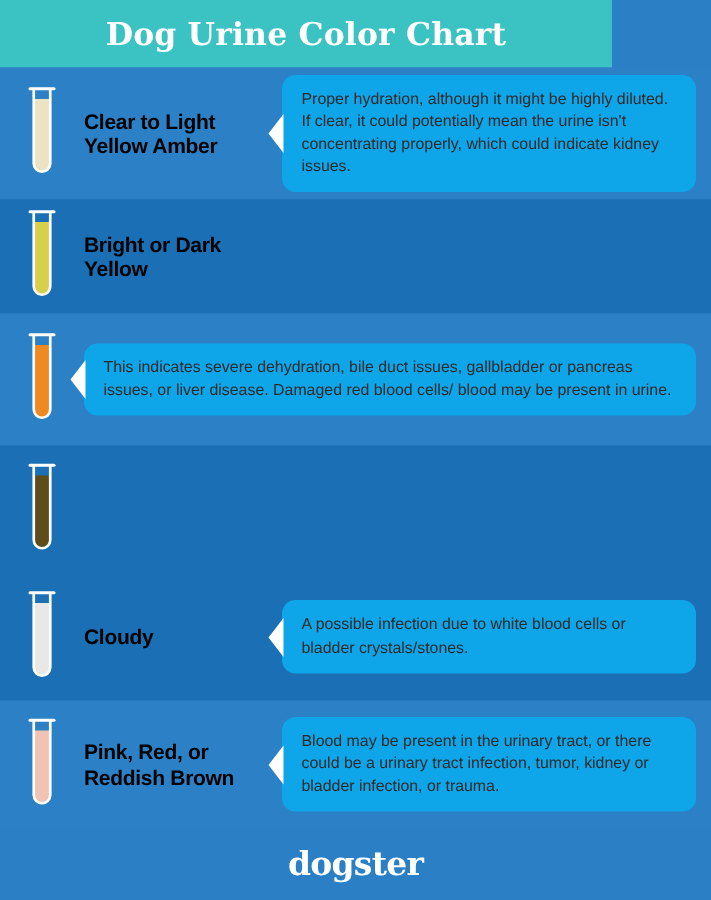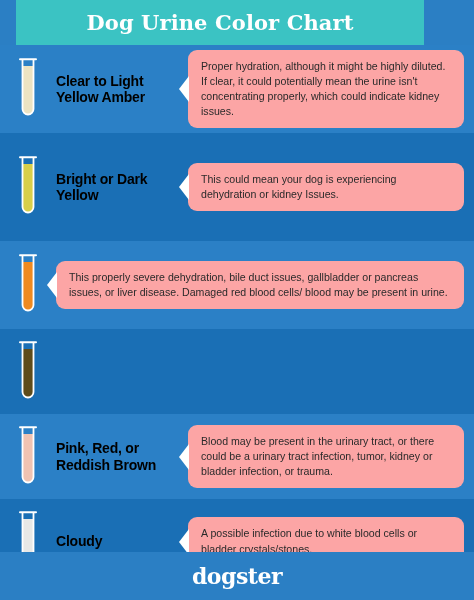--- a/index.html
+++ b/index.html
@@ -8,21 +8,21 @@
     background:#2b7fc4;
     font-family:"Liberation Sans", sans-serif;
     overflow:hidden;
   }
   #chart{
     position:relative;width:474px;height:600px;
     background:#2b7fc4;
   }
   
   .header{
-    position:absolute;left:16px;top:0;width:408px;height:45px;
+    position:absolute;left:0;top:0;width:408px;height:45px;
     background:#3bc3c3;
     display:flex;align-items:center;justify-content:center;
   }
   .header-title{
     color:#ffffff;
     font-family:"DejaVu Serif", serif;
     font-weight:bold;
     font-size:21px;
     letter-spacing:0.1px;
   }
@@ -50,21 +50,21 @@
     letter-spacing:-0.2px;
   }
   .bubble-cell{
     flex:1;
     position:relative;
     display:flex;align-items:center;
     padding-right:10px;
   }
   .bubble{
     position:relative;
-    background:#fca5a5;
+    background:#0ea5e9;
     border-radius:9px;
     padding:9px 11px 9px 13px;
     color:#2a2a2a;
     font-size:10.6px;
     line-height:1.42;
     width:100%;
     box-sizing:border-box;
   }
   .bubble::before{
     content:"";
@@ -113,103 +113,100 @@
             <rect x="8.5" y="14" width="11" height="48" fill="#ece3c2" clip-path="url(#clip0)"></rect>
             <path d="M8.5 8 L8.5 57 A5.5 5.5 0 0 0 19.5 57 L19.5 8" fill="none" stroke="#ffffff" stroke-width="1.8" stroke-linecap="round"></path>
             <line x1="6" y1="7.2" x2="22" y2="7.2" stroke="#ffffff" stroke-width="2" stroke-linecap="round"></line>
           </svg>
         </div>
         <div class="label-cell">Clear to Light Yellow Amber</div>
         <div class="bubble-cell">
           <div class="bubble">Proper hydration, although it might be highly diluted. If clear, it could potentially mean the urine isn't concentrating properly, which could indicate kidney issues.</div>
         </div>
       </div>
-      <div class="row shade-dark" style="height: 108px;">
+      <div class="row shade-dark" style="height: 76px;">
         <div class="tube-cell">
           <svg class="tube" width="28" height="74" viewBox="0 0 28 74">
             <defs>
               <clipPath id="clip1">
                 <path d="M8.5 10 L19.5 10 L19.5 57 A5.5 5.5 0 0 1 8.5 57 Z"></path>
               </clipPath>
             </defs>
             <rect x="8.5" y="14" width="11" height="48" fill="#d8cf4a" clip-path="url(#clip1)"></rect>
             <path d="M8.5 8 L8.5 57 A5.5 5.5 0 0 0 19.5 57 L19.5 8" fill="none" stroke="#ffffff" stroke-width="1.8" stroke-linecap="round"></path>
             <line x1="6" y1="7.2" x2="22" y2="7.2" stroke="#ffffff" stroke-width="2" stroke-linecap="round"></line>
           </svg>
         </div>
         <div class="label-cell">Bright or Dark Yellow</div>
-        <div class="bubble-cell">
-          <div class="bubble">This could mean your dog is experiencing dehydration or kidney Issues.</div>
-        </div>
       </div>
       <div class="row shade-light" style="height: 88px;">
         <div class="tube-cell">
           <svg class="tube" width="28" height="74" viewBox="0 0 28 74">
             <defs>
               <clipPath id="clip2">
                 <path d="M8.5 10 L19.5 10 L19.5 57 A5.5 5.5 0 0 1 8.5 57 Z"></path>
               </clipPath>
             </defs>
             <rect x="8.5" y="14" width="11" height="48" fill="#ef8a20" clip-path="url(#clip2)"></rect>
             <path d="M8.5 8 L8.5 57 A5.5 5.5 0 0 0 19.5 57 L19.5 8" fill="none" stroke="#ffffff" stroke-width="1.8" stroke-linecap="round"></path>
             <line x1="6" y1="7.2" x2="22" y2="7.2" stroke="#ffffff" stroke-width="2" stroke-linecap="round"></line>
           </svg>
         </div>
         <div class="bubble-cell">
-          <div class="bubble">This properly severe dehydration, bile duct issues, gallbladder or pancreas issues, or liver disease. Damaged red blood cells/ blood may be present in urine.</div>
+          <div class="bubble">This indicates severe dehydration, bile duct issues, gallbladder or pancreas issues, or liver disease. Damaged red blood cells/ blood may be present in urine.</div>
         </div>
       </div>
       <div class="row shade-dark" style="height: 85px;">
         <div class="tube-cell">
           <svg class="tube" width="28" height="74" viewBox="0 0 28 74">
             <defs>
               <clipPath id="clip3">
                 <path d="M8.5 10 L19.5 10 L19.5 57 A5.5 5.5 0 0 1 8.5 57 Z"></path>
               </clipPath>
             </defs>
             <rect x="8.5" y="14" width="11" height="48" fill="#5e4c1b" clip-path="url(#clip3)"></rect>
             <path d="M8.5 8 L8.5 57 A5.5 5.5 0 0 0 19.5 57 L19.5 8" fill="none" stroke="#ffffff" stroke-width="1.8" stroke-linecap="round"></path>
             <line x1="6" y1="7.2" x2="22" y2="7.2" stroke="#ffffff" stroke-width="2" stroke-linecap="round"></line>
           </svg>
         </div>
       </div>
+      <div class="row shade-dark" style="height: 85px;">
+        <div class="tube-cell">
+          <svg class="tube" width="28" height="74" viewBox="0 0 28 74">
+            <defs>
+              <clipPath id="clip5">
+                <path d="M8.5 10 L19.5 10 L19.5 57 A5.5 5.5 0 0 1 8.5 57 Z"></path>
+              </clipPath>
+            </defs>
+            <rect x="8.5" y="14" width="11" height="48" fill="#e8e8e6" clip-path="url(#clip5)"></rect>
+            <path d="M8.5 8 L8.5 57 A5.5 5.5 0 0 0 19.5 57 L19.5 8" fill="none" stroke="#ffffff" stroke-width="1.8" stroke-linecap="round"></path>
+            <line x1="6" y1="7.2" x2="22" y2="7.2" stroke="#ffffff" stroke-width="2" stroke-linecap="round"></line>
+          </svg>
+        </div>
+        <div class="label-cell">Cloudy</div>
+        <div class="bubble-cell">
+          <div class="bubble">A possible infection due to white blood cells or bladder crystals/stones.</div>
+        </div>
+      </div>
       <div class="row shade-light" style="height: 85px;">
         <div class="tube-cell">
           <svg class="tube" width="28" height="74" viewBox="0 0 28 74">
             <defs>
               <clipPath id="clip4">
                 <path d="M8.5 10 L19.5 10 L19.5 57 A5.5 5.5 0 0 1 8.5 57 Z"></path>
               </clipPath>
             </defs>
             <rect x="8.5" y="14" width="11" height="48" fill="#f0c3b2" clip-path="url(#clip4)"></rect>
             <path d="M8.5 8 L8.5 57 A5.5 5.5 0 0 0 19.5 57 L19.5 8" fill="none" stroke="#ffffff" stroke-width="1.8" stroke-linecap="round"></path>
             <line x1="6" y1="7.2" x2="22" y2="7.2" stroke="#ffffff" stroke-width="2" stroke-linecap="round"></line>
           </svg>
         </div>
         <div class="label-cell">Pink, Red, or Reddish Brown</div>
         <div class="bubble-cell">
           <div class="bubble">Blood may be present in the urinary tract, or there could be a urinary tract infection, tumor, kidney or bladder infection, or trauma.</div>
-        </div>
-      </div>
-      <div class="row shade-dark" style="height: 85px;">
-        <div class="tube-cell">
-          <svg class="tube" width="28" height="74" viewBox="0 0 28 74">
-            <defs>
-              <clipPath id="clip5">
-                <path d="M8.5 10 L19.5 10 L19.5 57 A5.5 5.5 0 0 1 8.5 57 Z"></path>
-              </clipPath>
-            </defs>
-            <rect x="8.5" y="14" width="11" height="48" fill="#e8e8e6" clip-path="url(#clip5)"></rect>
-            <path d="M8.5 8 L8.5 57 A5.5 5.5 0 0 0 19.5 57 L19.5 8" fill="none" stroke="#ffffff" stroke-width="1.8" stroke-linecap="round"></path>
-            <line x1="6" y1="7.2" x2="22" y2="7.2" stroke="#ffffff" stroke-width="2" stroke-linecap="round"></line>
-          </svg>
-        </div>
-        <div class="label-cell">Cloudy</div>
-        <div class="bubble-cell">
-          <div class="bubble">A possible infection due to white blood cells or bladder crystals/stones.</div>
         </div>
       </div>
     </div>
 
   <div class="footer">
     <div class="logo">dogster</div>
   </div>
 
 </div>
 

